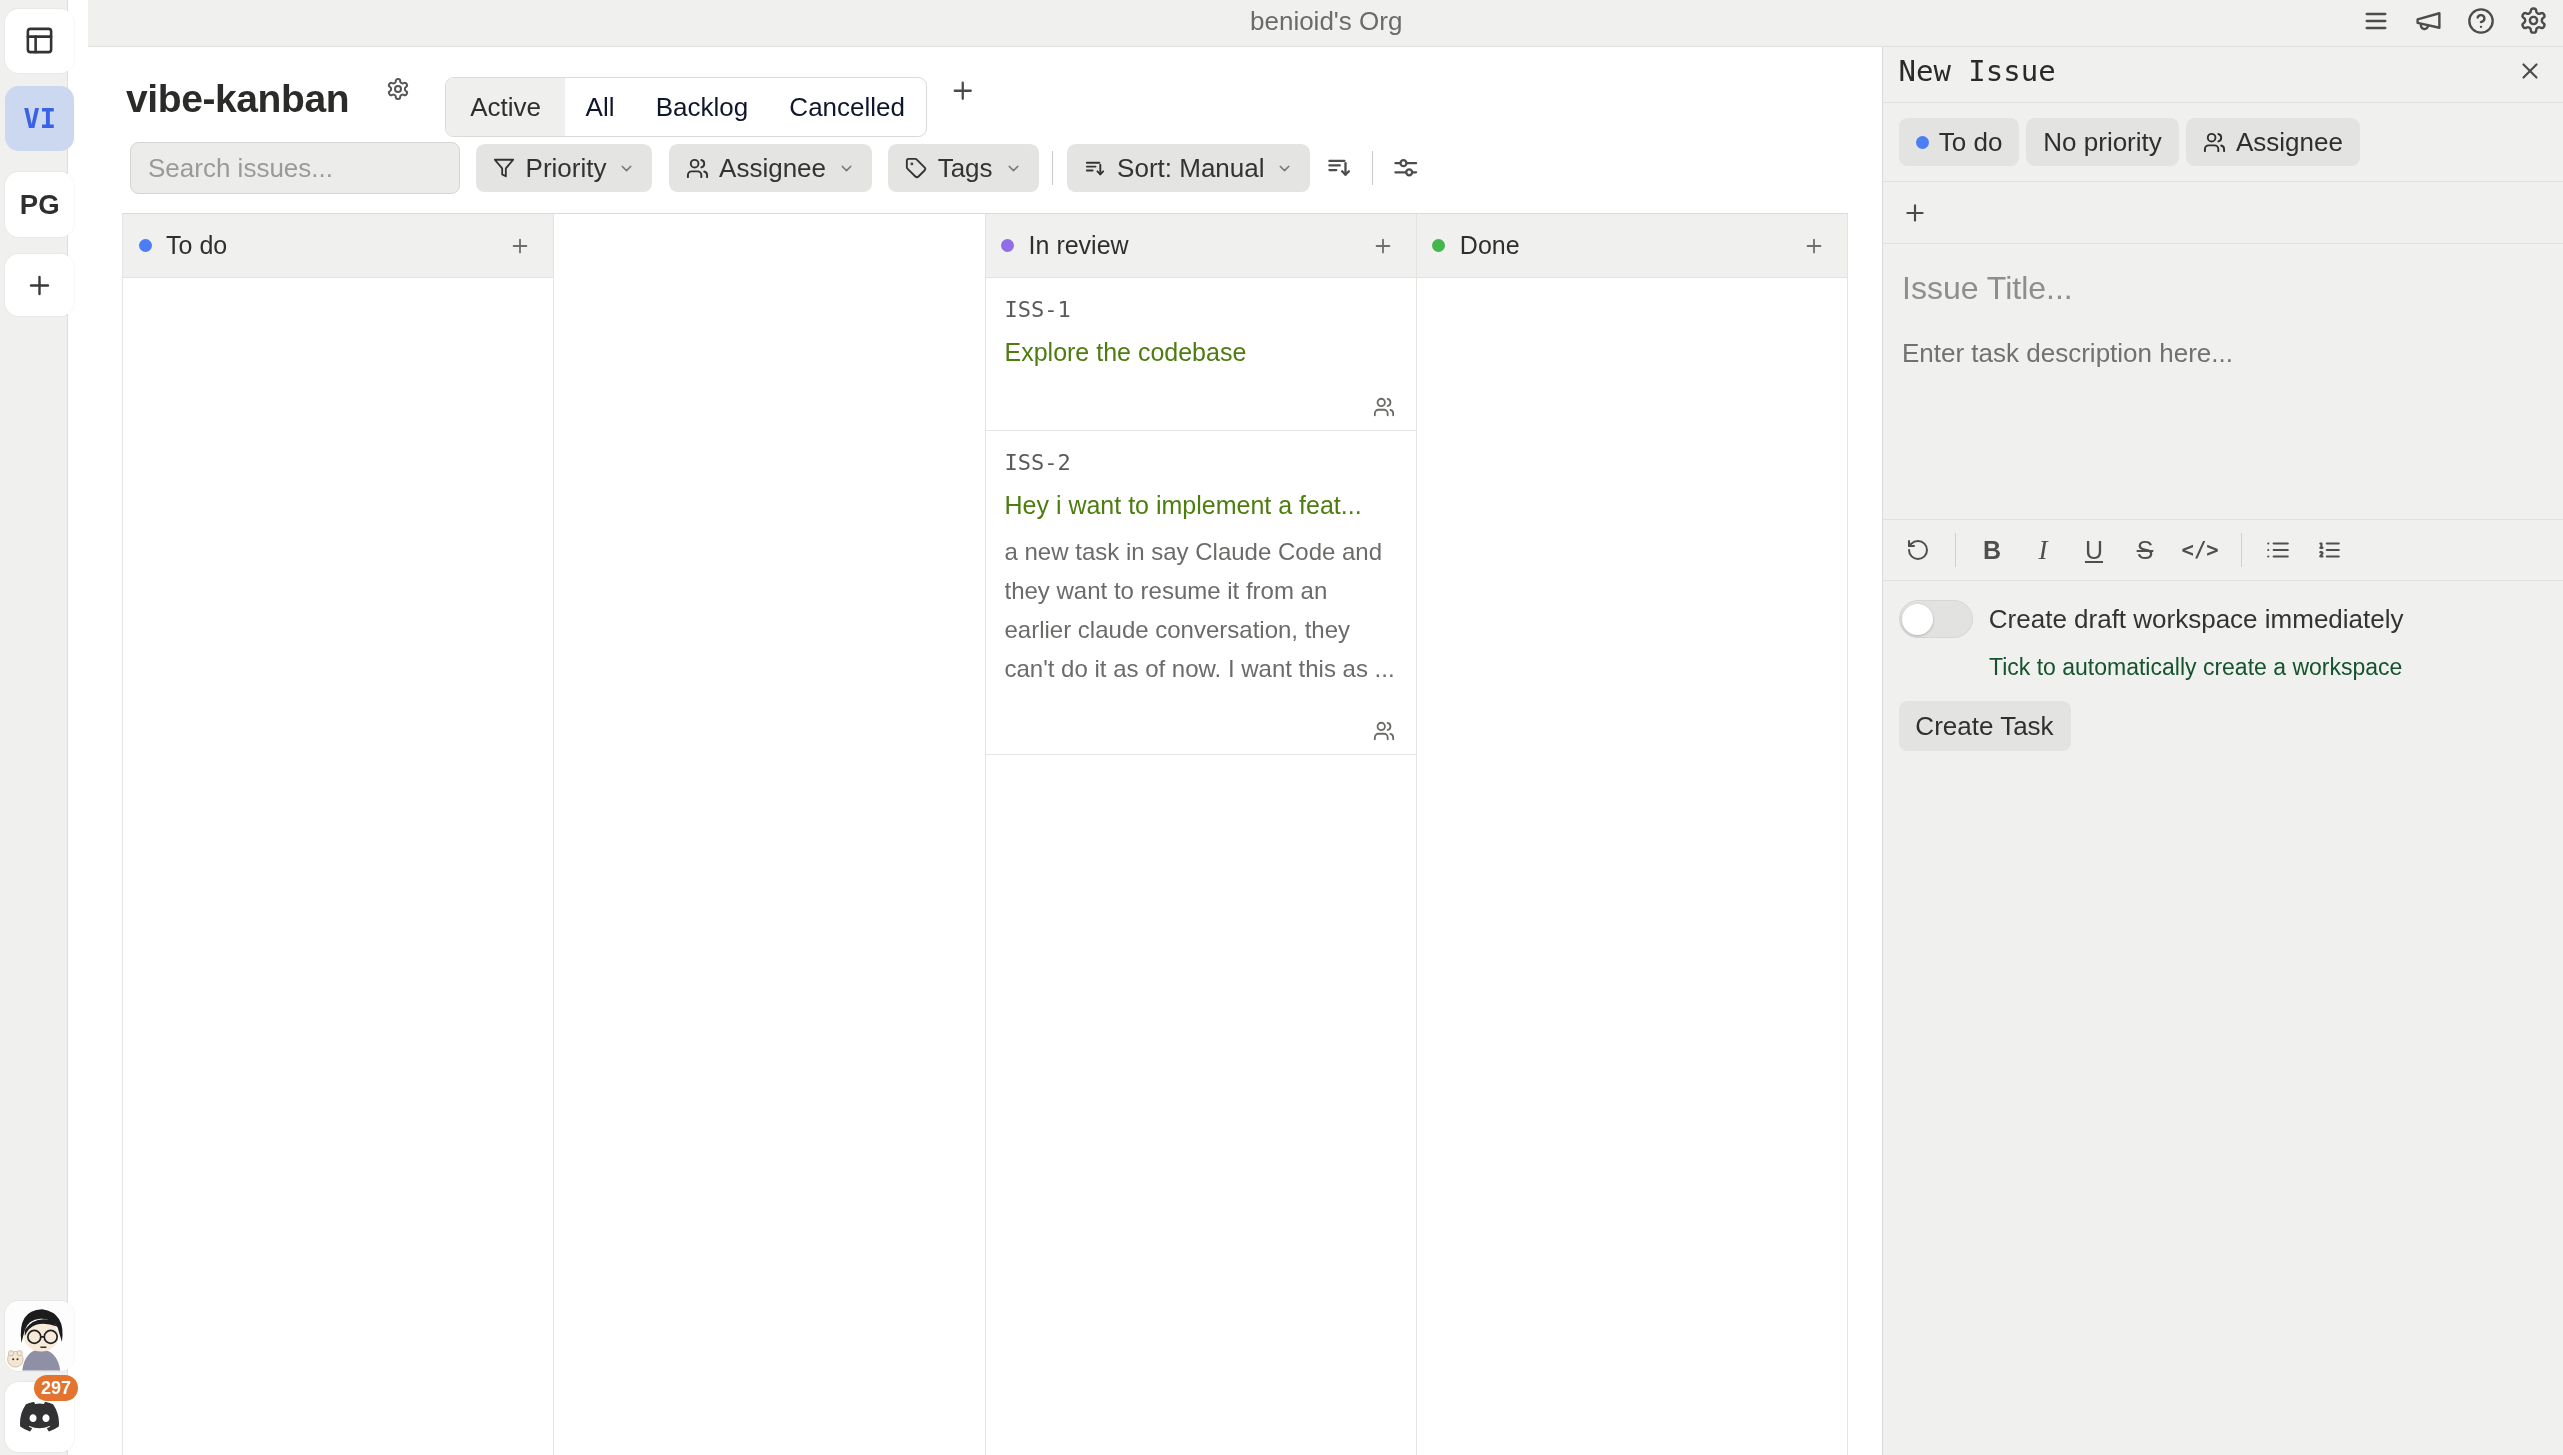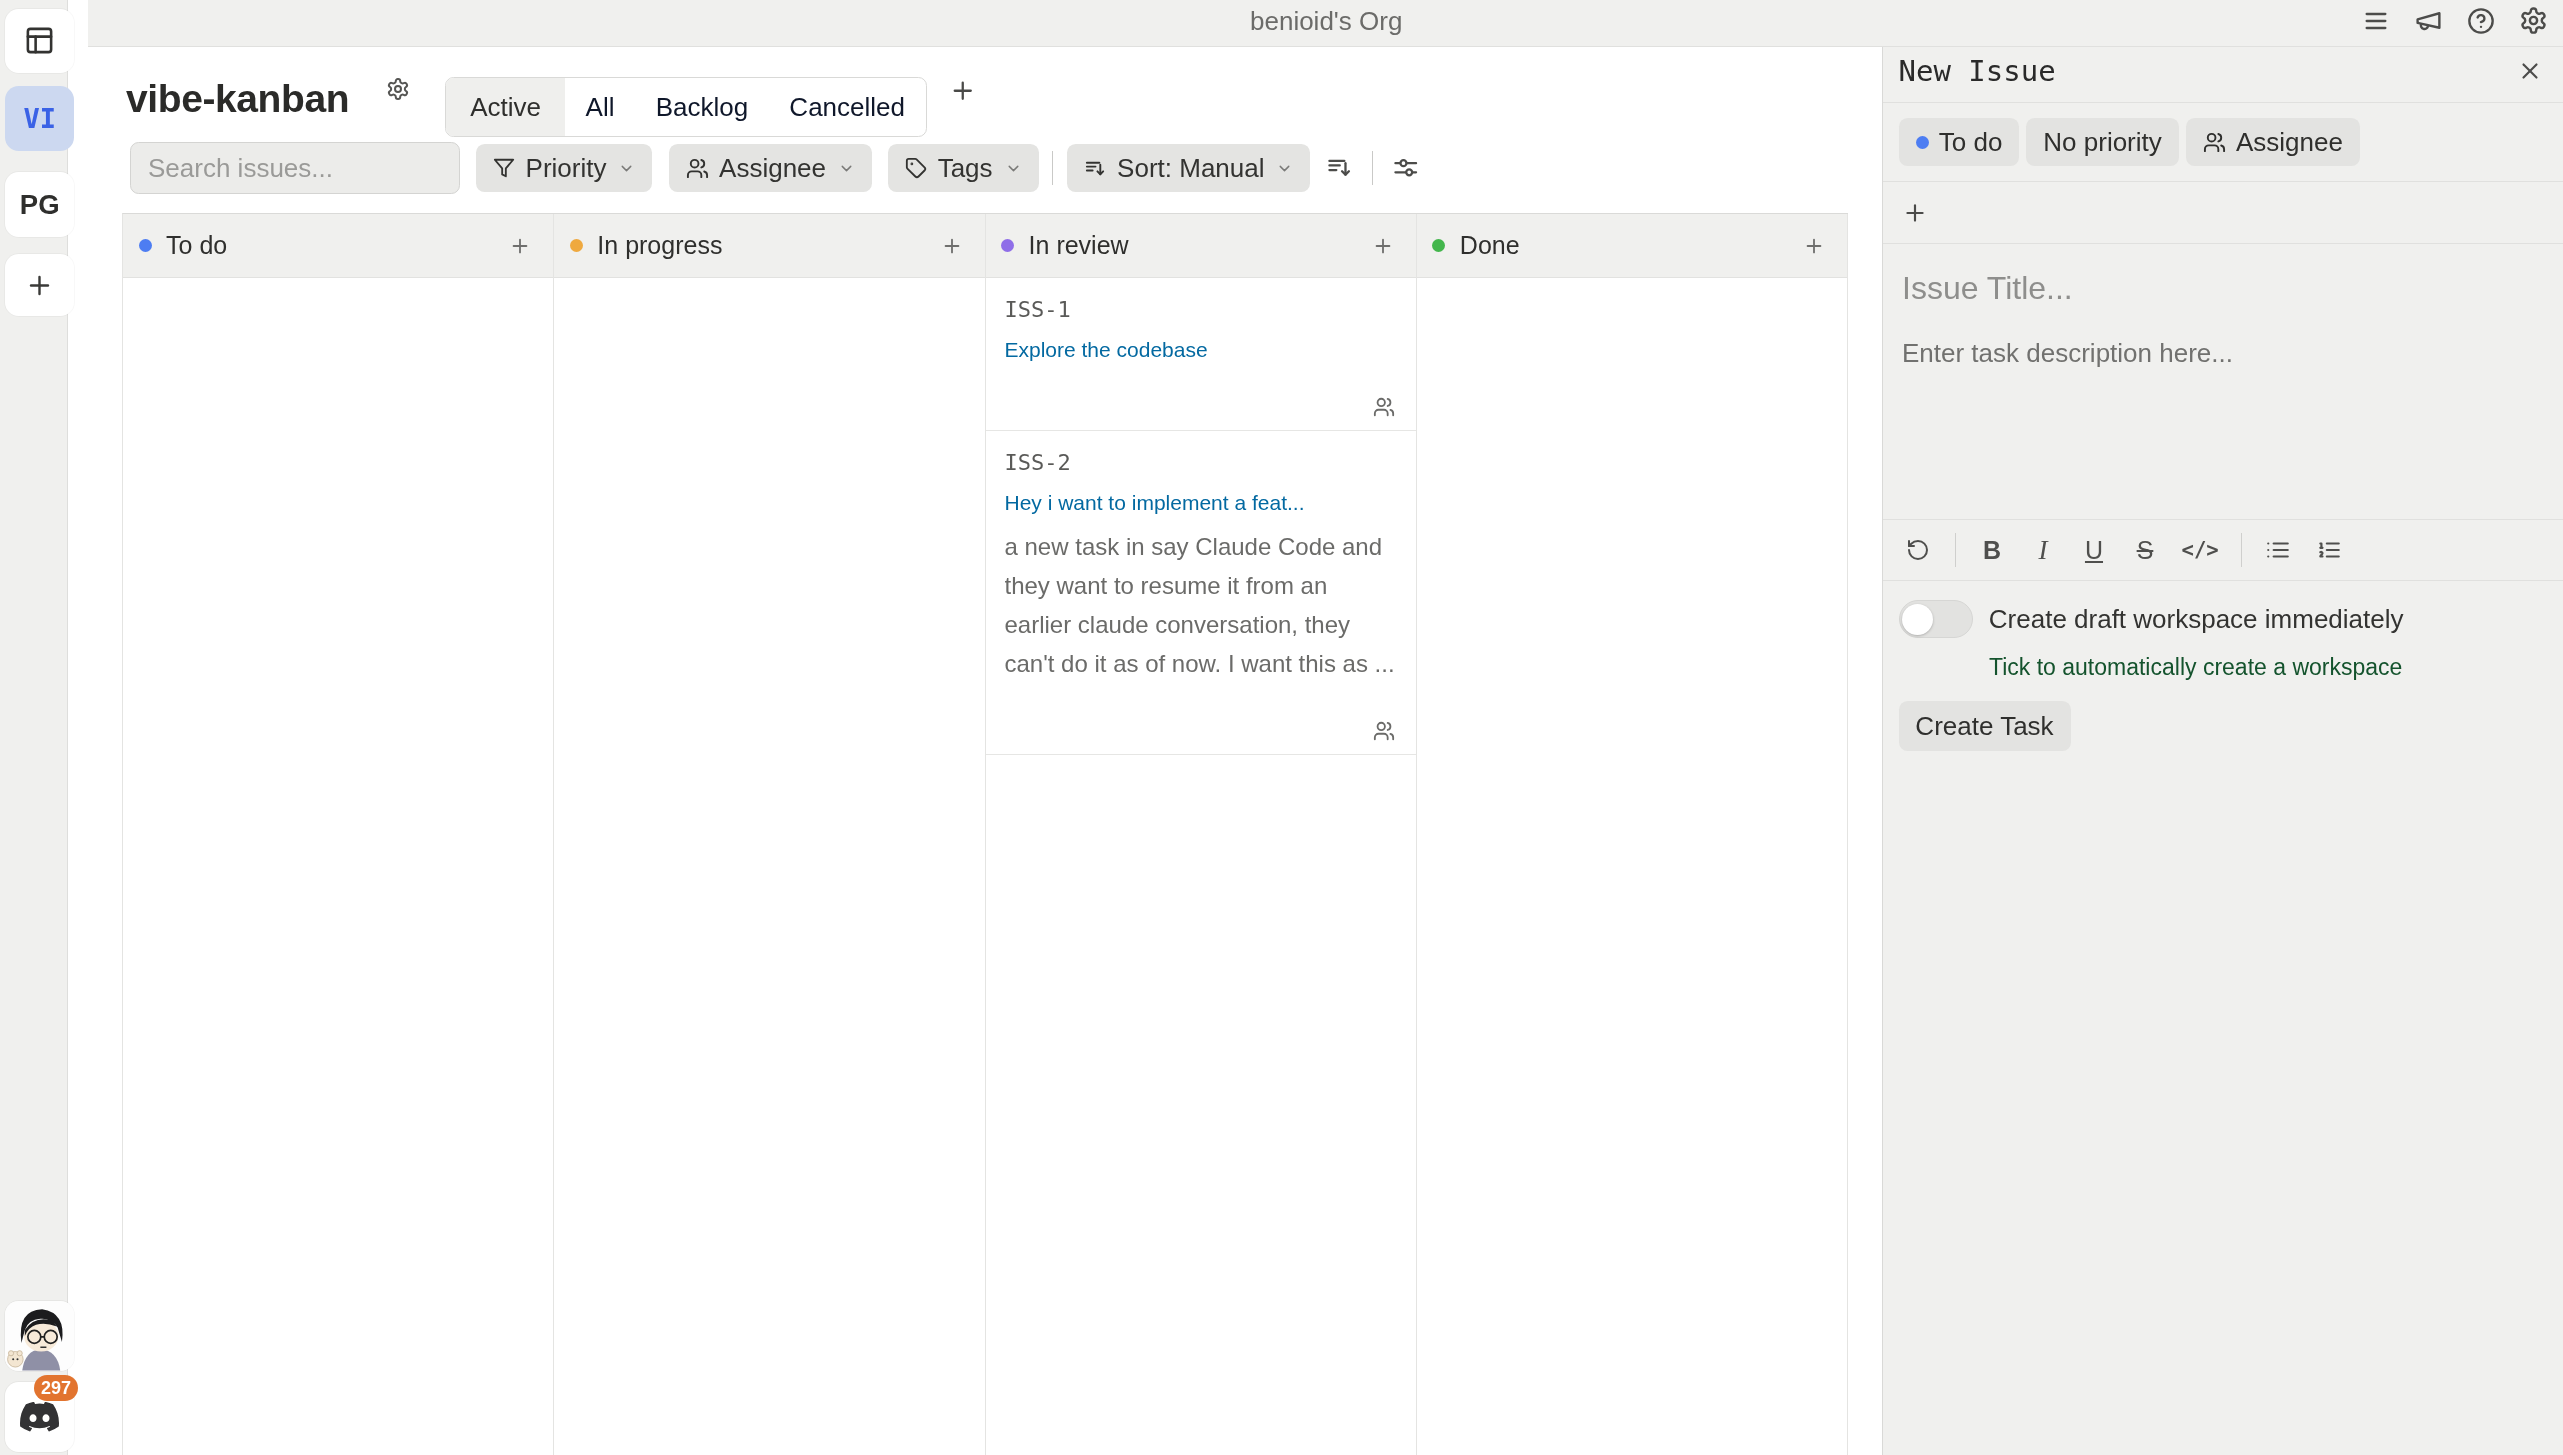--- a/index.html
+++ b/index.html
@@ -73,21 +73,21 @@
               display:flex; align-items:center; padding:0 22px 0 15.5px; flex:0 0 auto; }
   .dot { width:13px; height:13px; border-radius:50%; flex:0 0 auto; }
   .col-name { margin-left:14.6px; font-size:25px; font-weight:500; color:#2f2f2d; }
   .col-add { margin-left:auto; background:none; border:none; padding:0; cursor:pointer; color:#6f6f6d; }
   .col-body { flex:1 1 auto; }
   .card { background:#fff; border-bottom:0.9px solid #e6e6e4; padding:19px 19px 12px;
           display:flex; flex-direction:column; cursor:pointer; }
   .card.c1 { min-height:153px; }
   .card.c2 { min-height:324px; }
   .card-id { font-family:"DejaVu Sans Mono", monospace; font-size:22px; color:#5a5a58; margin-bottom:15.5px; }
-  .card-title { font-size:21px; color:#0369a1; font-weight:500; margin-bottom:12px;
+  .card-title { font-size:25px; color:#4d7c0f; font-weight:500; margin-bottom:12px;
                 white-space:nowrap; overflow:hidden; text-overflow:ellipsis; }
   .card-desc { font-size:24px; line-height:39px; color:#6b6b69;
                display:-webkit-box; -webkit-line-clamp:4; -webkit-box-orient:vertical; overflow:hidden; }
   .card-footer { margin-top:auto; display:flex; justify-content:flex-end; color:#6b6b69; padding-top:5.2px; }
 
   
   .panel { position:absolute; left:1882px; top:40px; width:682px; height:1415px;
            background:#f0f0ee; border-left:0.9px solid #d9d9d7; }
   .panel-header { height:63px; border-bottom:0.9px solid #e0e0de; display:flex; align-items:center;
                   padding:0 20.6px 0 15.5px; }
@@ -353,32 +353,20 @@
                   <path d="M5 12h14"></path>
                   <path d="M12 5v14"></path>
                 </svg>
             </span>
           </button>
         </div>
         <div class="col-body"></div>
       </section>
 
       <section class="col">
-        <div class="col-head">
-          <span class="dot" style="background: rgb(239, 169, 63);"></span>
-          <span class="col-name">In progress</span>
-          <button class="col-add">
-            <span>
-              <svg width="22" height="22" viewBox="0 0 24 24" fill="none" stroke="currentColor" stroke-width="2" stroke-linecap="round">
-                  <path d="M5 12h14"></path>
-                  <path d="M12 5v14"></path>
-                </svg>
-            </span>
-          </button>
-        </div>
         <div class="col-body"></div>
       </section>
 
       <section class="col">
         <div class="col-head">
           <span class="dot" style="background: rgb(143, 110, 232);"></span>
           <span class="col-name">In review</span>
           <button class="col-add">
             <span>
               <svg width="22" height="22" viewBox="0 0 24 24" fill="none" stroke="currentColor" stroke-width="2" stroke-linecap="round">

